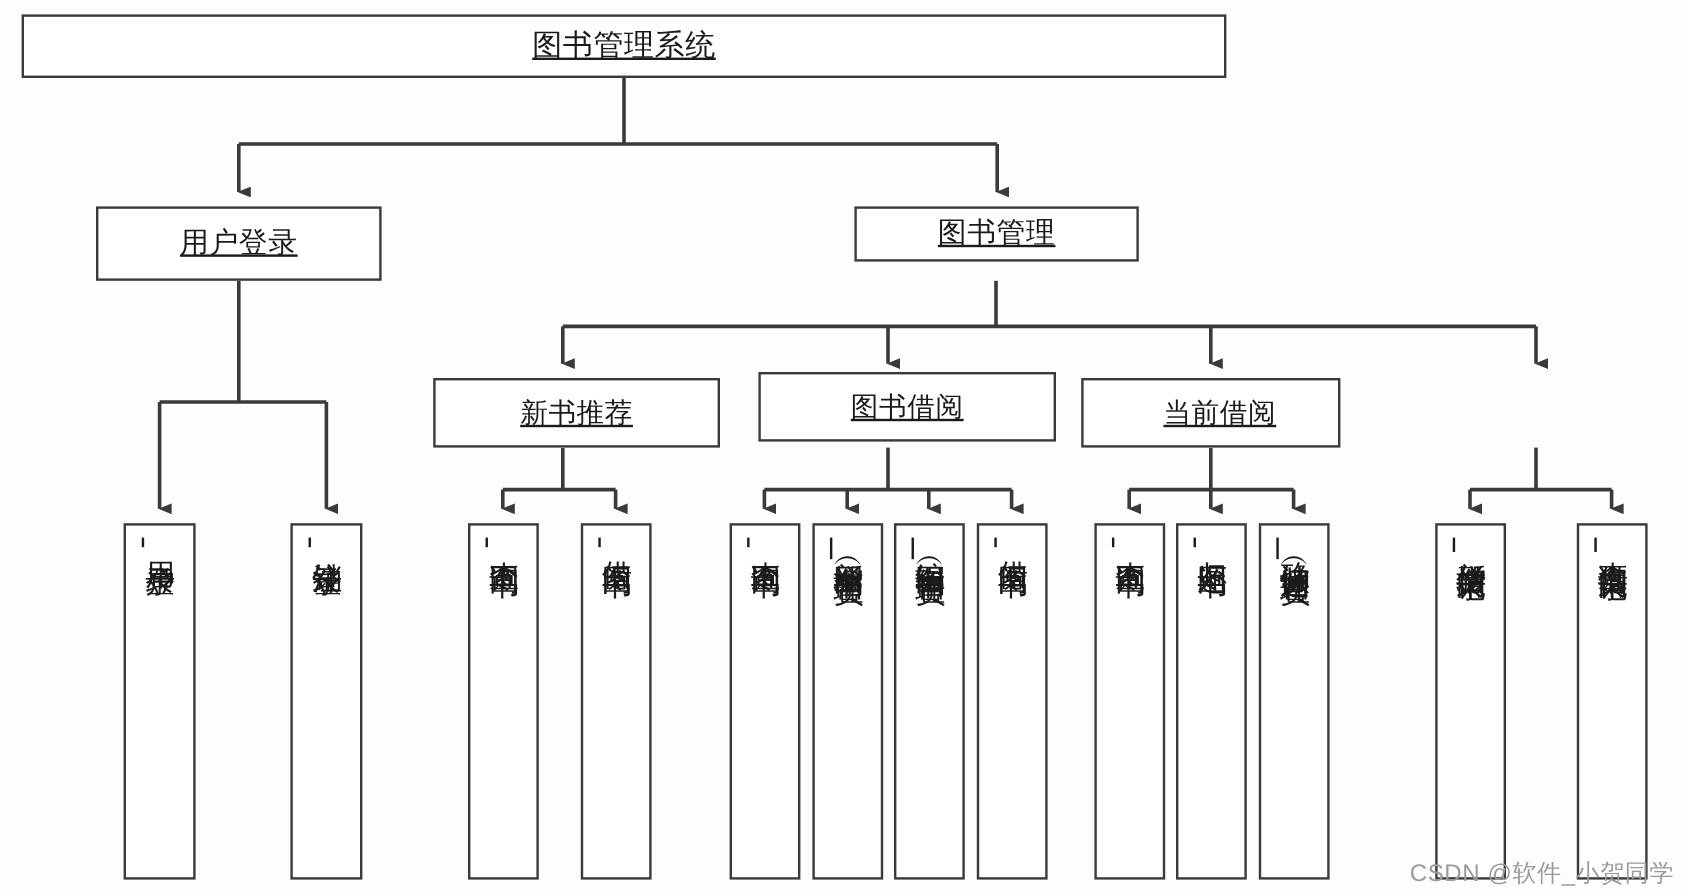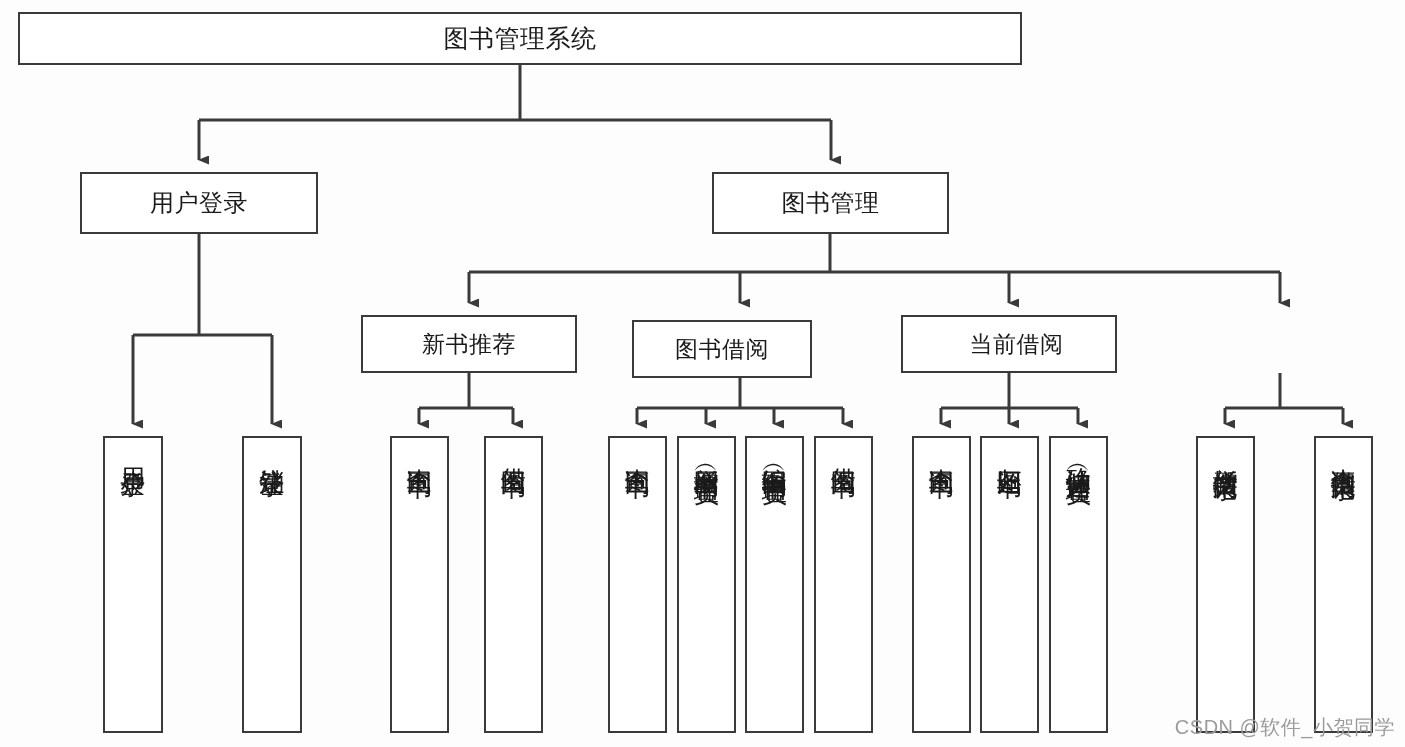--- a/index.html
+++ b/index.html
@@ -26,20 +26,21 @@
   }
   .node {
     position: absolute;
     box-sizing: border-box;
     border: 2px solid #3a3a3a;
     background: #ffffff;
     display: flex;
     align-items: center;
     justify-content: center;
     color: #1a1a1a;
+    text-decoration: underline;
   }
   .node-label {
     display: block;
     text-align: center;
     line-height: 1.22;
     letter-spacing: 0.5px;
     white-space: pre-line;
   }
   .node.root .node-label {
     font-size: 25px;
@@ -127,28 +128,28 @@
     </g>
   </svg>
 
   <div class="node root" style="left:18px; top:12px; width:1004px; height:53px;">
     <span class="node-label">图书管理系统</span>
   </div>
 
   <div class="node level1" style="left:80px; top:172px; width:238px; height:62px;">
     <span class="node-label">用户登录</span>
   </div>
-  <div class="node level1" style="left:712px; top:172px; width:237px; height:62px;">
+  <div class="node level1" style="left:712px; top:172px; width:237px; height:46px;">
     <span class="node-label">图书管理</span>
   </div>
 
-  <div class="node level2" style="left:361px; top:315px; width:216px; height:58px;">
+  <div class="node level2" style="left:361px; top:315px; width:239px; height:58px;">
     <span class="node-label">新书推荐</span>
   </div>
-  <div class="node level2" style="left:632px; top:320px; width:180px; height:58px;">
+  <div class="node level2" style="left:632px; top:310px; width:248px; height:58px;">
     <span class="node-label">图书借阅</span>
   </div>
   <div class="node level2" style="left:901px; top:315px; width:216px; height:58px;padding-left:15px;">
     <span class="node-label">当前借阅</span>
   </div>
 
   <div class="node leaf" style="left:103px; top:436px; width:60px; height:297px;">
     <span class="node-label">用户登录</span>
   </div>
   <div class="node leaf" style="left:242px; top:436px; width:60px; height:297px;">

